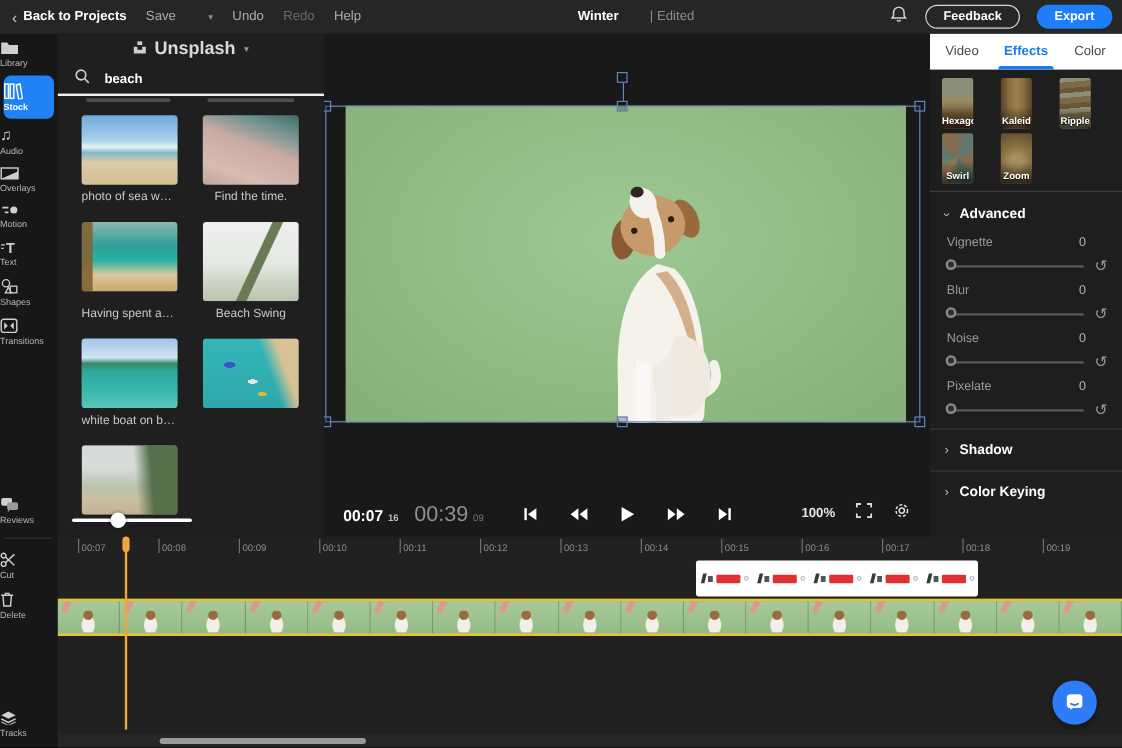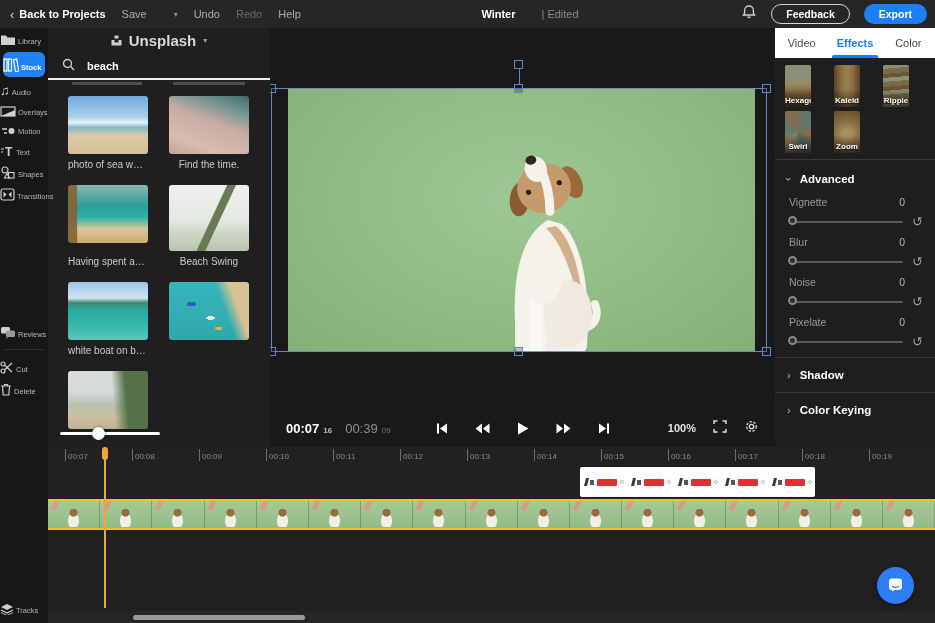--- a/index.html
+++ b/index.html
@@ -18,21 +18,21 @@
   .tb-caret { color:#8a8a8a; font-size:8px; }
   .tb-center { position:absolute; left:400px; width:260px; display:flex; justify-content:center; gap:26px; align-items:center; }
   .tb-title { color:#fff; font-size:11px; font-weight:bold; }
   .tb-edited { color:#8a8a8a; font-size:11px; }
   .tb-right { position:absolute; right:8px; top:0; height:28px; display:flex; align-items:center; gap:14px; }
   .pill-feedback { border:1.5px solid #cdd9e5; color:#fff; font-size:10.5px; font-weight:bold; border-radius:11px; padding:3px 14px; cursor:pointer; background:transparent; }
   .pill-export { background:#1e7ef7; color:#fff; font-size:10.5px; font-weight:bold; border-radius:11px; padding:4px 15px; border:none; cursor:pointer; }
 
   
   #sidebar { position:absolute; left:0; top:28px; width:48px; height:595px; background:#171717; display:flex; flex-direction:column; align-items:stretch; z-index:25; }
-  .sb-item { display:flex; flex-direction:row; align-items:flex-end; gap:2px; padding:5px 0 4px; cursor:pointer; }
+  .sb-item { display:flex; flex-direction:column; align-items:flex-start; gap:2px; padding:5px 0 4px; cursor:pointer; }
   .sb-item .lbl { font-size:7.5px; color:#b5b5b5; }
   .sb-item svg, .sb-item .glyph { display:block; }
   .sb-item .glyph { color:#cfcfcf; font-size:13px; line-height:13px; }
   .sb-item.active { background:#1f82f6; border-radius:6px; margin:2px 3px; padding:6px 0 5px; }
   .sb-item.active .lbl { color:#fff; font-weight:bold; }
   .sb-gap1 { height:116px; }
   .sb-div { height:1px; background:#303030; margin:6px 4px; }
   .sb-grow { flex:1; }
   .sb-bottom { margin-bottom:4px; }
 
@@ -69,21 +69,21 @@
   .sel-rect { position:absolute; left:1px; top:60px; width:496px; height:264px; border:1px solid rgba(110,140,195,.95); pointer-events:none; }
   .h { position:absolute; width:9px; height:9px; border:1.5px solid #6286c2; background:rgba(15,25,40,.25); }
   .h.tl{left:-5px;top:-5px;} .h.tr{right:-5px;top:-5px;} .h.bl{left:-5px;bottom:-5px;} .h.br{right:-5px;bottom:-5px;}
   .h.tm{left:calc(50% - 5px);top:-5px;} .h.bm{left:calc(50% - 5px);bottom:-5px;}
   .h.rot{left:calc(50% - 5px);top:-29px;}
   .rotline { position:absolute; left:50%; top:-20px; width:1px; height:16px; background:#6286c2; }
   .controls { position:absolute; left:0; right:0; bottom:0; height:38px; display:flex; align-items:center; padding:0 16px; }
   .time-group { display:flex; align-items:baseline; gap:4px; }
   .t-cur { color:#fff; font-size:13px; font-weight:bold; }
   .t-curf { color:#bdbdbd; font-size:8px; font-weight:bold; }
-  .t-tot { color:#8f8f8f; font-size:13px; margin-left:9px; }
+  .t-tot { color:#8f8f8f; font-size:18px; margin-left:9px; }
   .t-totf { color:#777; font-size:8px; }
   .transport { position:absolute; left:50%; transform:translateX(-50%); display:flex; align-items:center; gap:27px; }
   .transport svg { display:block; cursor:pointer; }
   .ctrl-right { margin-left:auto; display:flex; align-items:center; gap:17px; }
   .zoom-lvl { color:#e5e5e5; font-size:11px; font-weight:bold; cursor:pointer; }
 
   
   #rightpanel { position:absolute; left:775px; top:28px; width:160px; height:419px; background:#1e1e1e; z-index:20; }
   .tabs { height:30px; background:#fff; display:flex; align-items:center; }
   .tab { flex:1; text-align:center; font-size:11px; color:#4a4a4a; cursor:pointer; position:relative; height:100%; display:flex; align-items:center; justify-content:center; }

